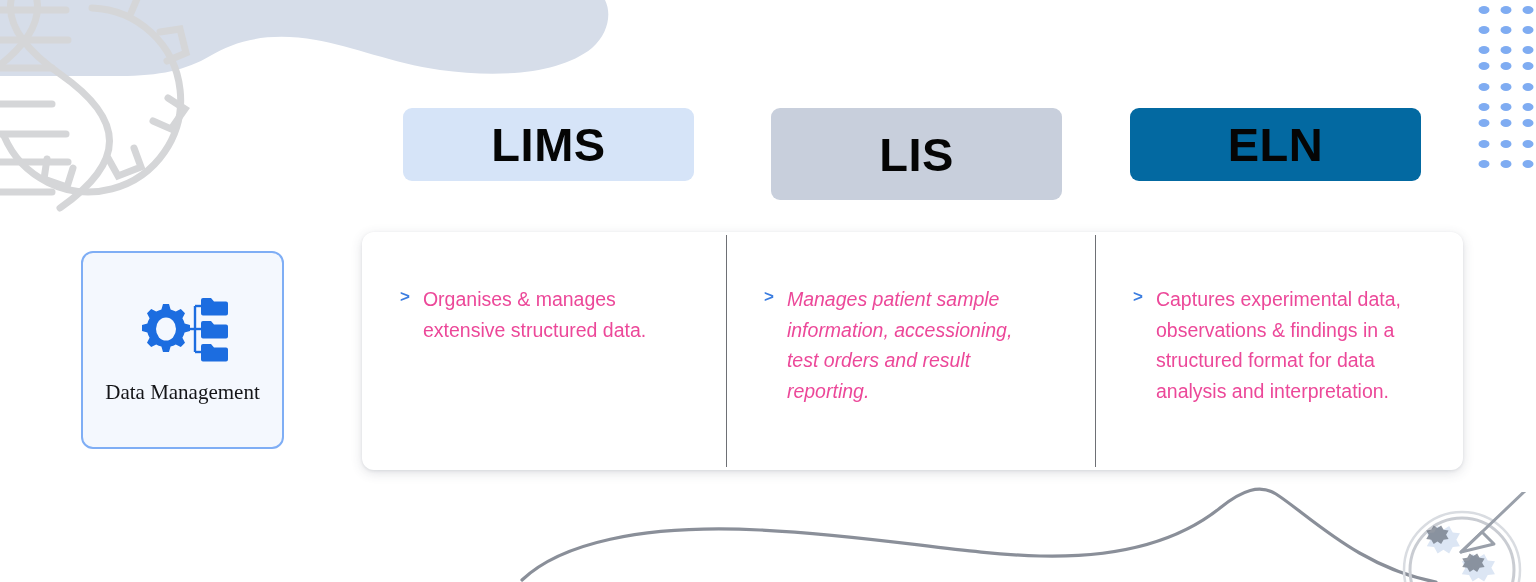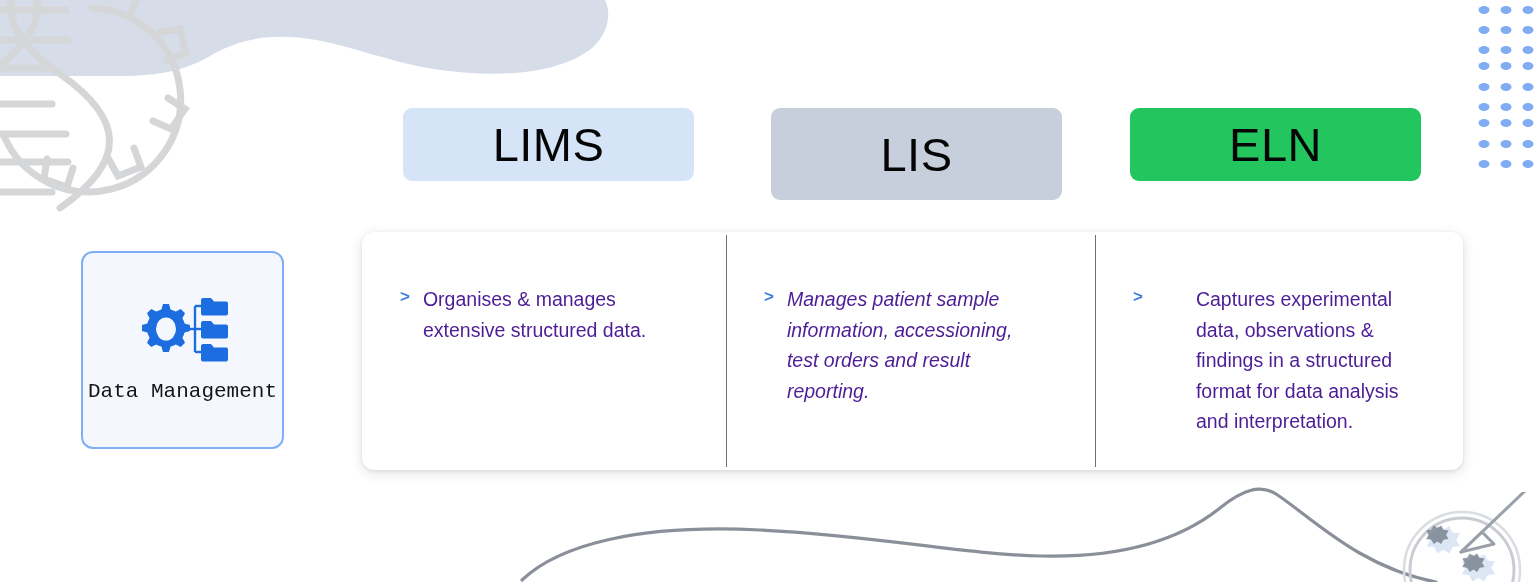--- a/index.html
+++ b/index.html
@@ -32,21 +32,21 @@
 
   
   .pill {
     position: absolute;
     border-radius: 9px;
     display: flex;
     align-items: center;
     justify-content: center;
     color: #050505;
     font-size: 47px;
-    font-weight: 400;
+    font-weight: 700;
     letter-spacing: 0.5px;
     line-height: 1;
     font-family: "Liberation Sans", sans-serif;
   }
   #pill-lims { left: 403px;  top: 108px; width: 291px; height: 73px; }
   #pill-lis  { left: 771px;  top: 108px; width: 291px; height: 92px; }
   #pill-eln  { left: 1130px; top: 108px; width: 291px; height: 73px; }
 
   
   #content-card {
@@ -88,26 +88,26 @@
     font-size: 17px;
     font-weight: 700;
     line-height: 26px;
     margin-right: 13px;
     flex: 0 0 auto;
     font-family: "Liberation Sans", sans-serif;
   }
   .bullet-text {
     font-size: 19.5px;
     line-height: 30.5px;
-    color: #4c1d95;
+    color: #ec4899;
     font-family: "Liberation Sans", sans-serif;
   }
   #col-0 .bullet-text { max-width: 252px; }
   #col-1 .bullet-text { max-width: 252px; font-style: italic; }
-  #col-2 .bullet-text { max-width: 280px; margin-left: 40px; }
+  #col-2 .bullet-text { max-width: 280px; }
 
   
   #dm-card {
     position: absolute;
     left: 81px;
     top: 251px;
     width: 203px;
     height: 198px;
     background: #F4F8FE;
     border: 2px solid #7FAEF5;
@@ -118,21 +118,21 @@
     align-items: center;
     justify-content: center;
   }
   #dm-icon { width: 92px; height: 66px; margin-top: 2px; }
   #dm-label {
     margin-top: 16px;
     text-align: right;
     font-size: 21px;
     line-height: 28px;
     color: #141518;
-    font-family: Liberation Mono, monospace;
+    font-family: Liberation Serif, serif;
   }
 </style>
 </head>
 <body>
 
 <div id="stage">
 
   <svg class="deco" id="deco-blob" viewBox="0 0 620 90">
     <path d="M0,0 L605,0 C612,14 608,34 592,48 C560,74 500,78 440,70
              C392,63 352,46 316,40 C270,32 236,40 210,56 C186,70 160,76 120,76
@@ -212,21 +212,21 @@
     <g fill="#6E7683">
       <path d="M31,48 l4,-7 l6,4 l6,-4 l4,7 l8,1 l-4,7 l4,7 l-8,1 l-4,7 l-6,-4 l-6,4 l-4,-7 l-8,-1 l4,-7 l-4,-7 z" transform="translate(14,8) scale(0.62)" opacity="0.75"></path>
       <path d="M31,48 l4,-7 l6,4 l6,-4 l4,7 l8,1 l-4,7 l4,7 l-8,1 l-4,7 l-6,-4 l-6,4 l-4,-7 l-8,-1 l4,-7 l-4,-7 z" transform="translate(50,36) scale(0.62)" opacity="0.75"></path>
     </g>
     <path d="M63,60 L128,-2" fill="none" stroke="#9AA0AA" stroke-width="3" stroke-linecap="round"></path>
     <path d="M63,60 L84,40 L96,52 Z" fill="none" stroke="#9AA0AA" stroke-width="3" stroke-linejoin="round"></path>
   </svg>
 
   <div class="pill" id="pill-lims" style="background: rgb(214, 228, 248);">LIMS</div>
   <div class="pill" id="pill-lis" style="background: rgb(200, 207, 220);">LIS</div>
-  <div class="pill" id="pill-eln" style="background: #22c55e;">ELN</div>
+  <div class="pill" id="pill-eln" style="background: #0369a1;">ELN</div>
 
   <div id="dm-card" style="background: rgb(244, 248, 254); border-color: rgb(127, 174, 245);">
     <svg id="dm-icon" viewBox="0 0 92 66">
 
       <path fill="#1C6DE0" d="M26,8 l6,0 l1.6,5.4 a20,20 0 0 1 5.2,2.2 l5,-2.6 l4.2,4.2 l-2.6,5
                a20,20 0 0 1 2.2,5.2 l5.4,1.6 l0,6 l-5.4,1.6 a20,20 0 0 1 -2.2,5.2 l2.6,5
                l-4.2,4.2 l-5,-2.6 a20,20 0 0 1 -5.2,2.2 l-1.6,5.4 l-6,0 l-1.6,-5.4
                a20,20 0 0 1 -5.2,-2.2 l-5,2.6 l-4.2,-4.2 l2.6,-5 a20,20 0 0 1 -2.2,-5.2
                l-5.4,-1.6 l0,-6 l5.4,-1.6 a20,20 0 0 1 2.2,-5.2 l-2.6,-5 l4.2,-4.2 l5,2.6
                a20,20 0 0 1 5.2,-2.2 z"></path>

